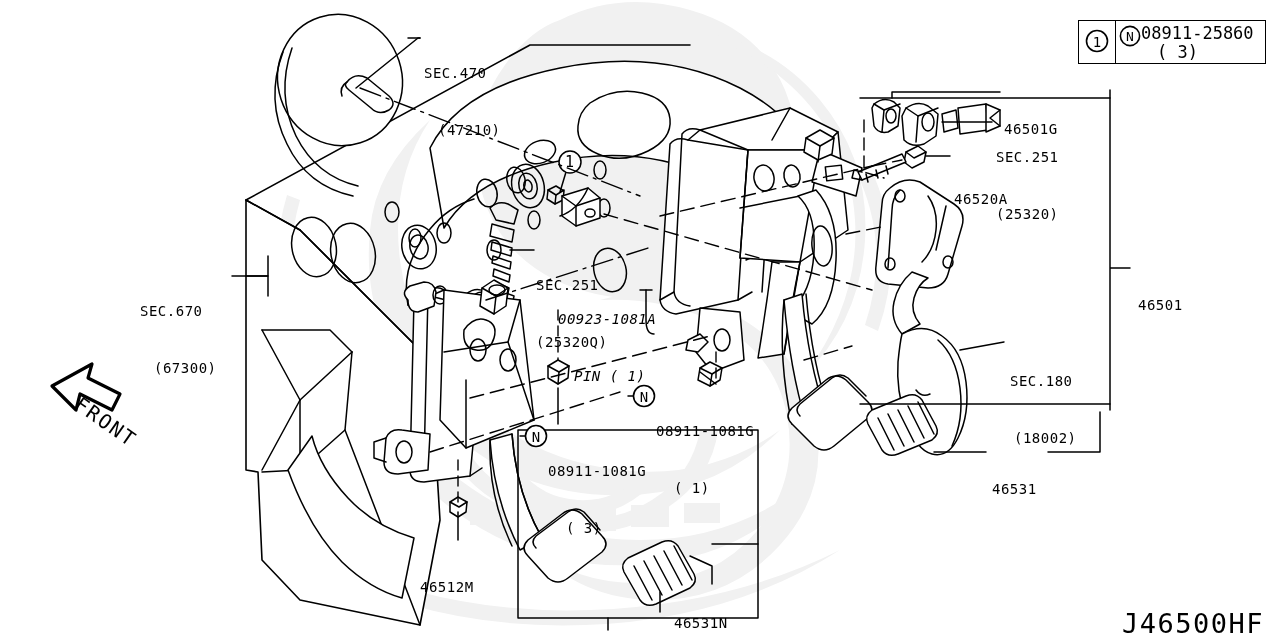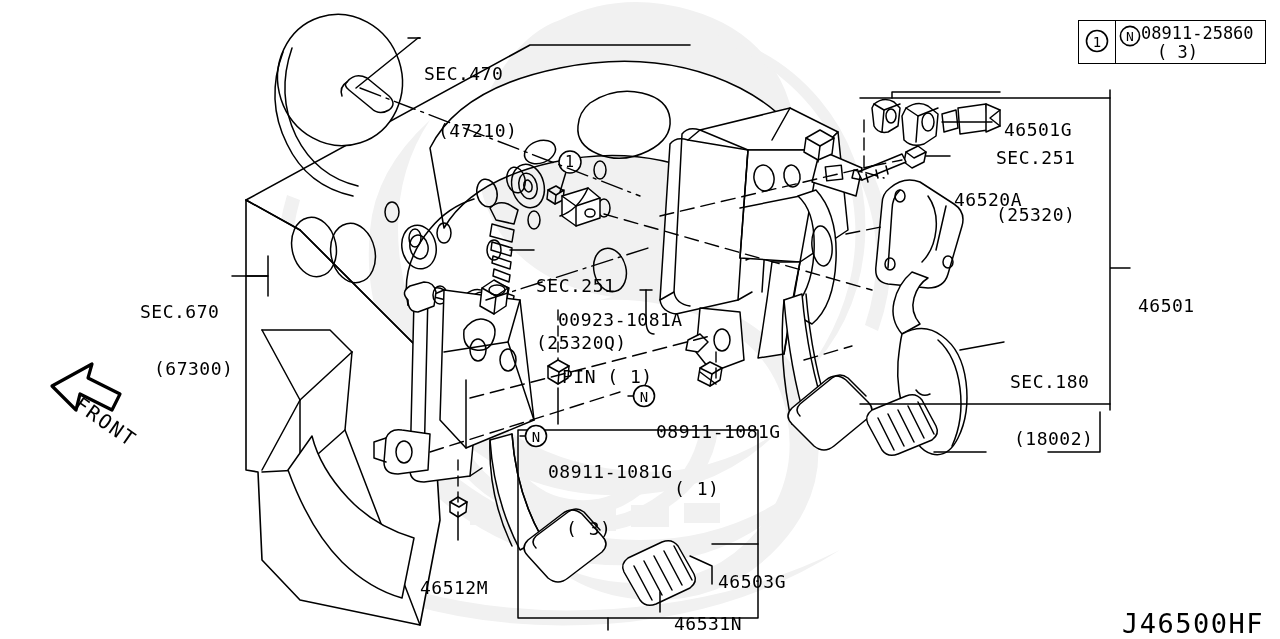--- a/index.html
+++ b/index.html
@@ -3,21 +3,21 @@
 <meta charset="utf-8">
 <title>Parts Diagram</title>
 <style>
   html,body{margin:0;padding:0;background:#ffffff;}
   body{width:1280px;height:639px;overflow:hidden;
        font-family:"DejaVu Sans Mono","Liberation Mono",monospace;}
   #stage{position:relative;width:1280px;height:639px;background:#fff;}
   #stage svg.layer{position:absolute;left:0;top:0;width:1280px;height:639px;}
   .lbl{position:absolute;white-space:pre;color:#000;
        font-family:"DejaVu Sans Mono","Liberation Mono",monospace;
-       font-size:18px;letter-spacing:0.5px;line-height:19px;}
+       font-size:14px;letter-spacing:0.5px;line-height:19px;}
   .front-txt{position:absolute;font-size:20px;letter-spacing:2px;
              transform:rotate(35deg);transform-origin:0 0;color:#000;
              font-family:"DejaVu Sans Mono","Liberation Mono",monospace;}
   .legend{position:absolute;border:1.6px solid #000;background:#fff;}
   .legend .cellA{position:absolute;left:0;top:0;width:36px;height:100%;
                  border-right:1.6px solid #000;}
   .legend .txt{position:absolute;white-space:pre;font-size:17px;line-height:19px;}
   .drawno{position:absolute;font-size:27px;letter-spacing:1.5px;}
 </style>
 </head>
@@ -333,23 +333,23 @@
   <div class="lbl" style="left:140px;top:264px;">
     <div>SEC.670</div>
     <div style="padding-left:14px;">(67300)</div>
   </div>
 
   <div class="lbl" style="left:536px;top:238px;">
     <div>SEC.251</div>
     <div style="padding-left:0px;">(25320Q)</div>
   </div>
 
-  <div class="lbl" style="left:558px;top:272px;">
+  <div class="lbl" style="left:558px;top:272px;font-style:italic;">
     <div>00923-1081A</div>
-    <div style="padding-left:4px;">PIN ( 1)</div>
+    <div style="padding-left:16px;">PIN ( 1)</div>
   </div>
 
   <div class="lbl" style="left:1004px;top:82px;">
     <div>46501G</div>
   </div>
 
   <div class="lbl" style="left:996px;top:110px;">
     <div>SEC.251</div>
     <div style="padding-left:0px;">(25320)</div>
   </div>
@@ -360,20 +360,23 @@
 
   <div class="lbl" style="left:1138px;top:258px;">
     <div>46501</div>
   </div>
 
   <div class="lbl" style="left:1010px;top:334px;">
     <div>SEC.180</div>
     <div style="padding-left:4px;">(18002)</div>
   </div>
 
+  <div class="lbl" style="left:992px;top:442px;">
+    <div>46531</div>
+  </div>
 
   <div style="position:absolute;left:632px;top:384px;">
     <div style="display:flex;align-items:flex-start;">
       <svg width="24" height="24" style="margin-top:0px;">
         <circle cx="12" cy="12" r="10.5" fill="#fff" stroke="#000" stroke-width="1.6"></circle>
         <text x="12" y="17.5" text-anchor="middle" font-size="14" font-family="'DejaVu Sans Mono',monospace" fill="#000">N</text>
       </svg>
       <div class="lbl" style="position:static;">
         <div>08911-1081G</div>
         <div style="padding-left:18px;">( 1)</div>
@@ -391,23 +394,20 @@
         <div>08911-1081G</div>
         <div style="padding-left:18px;">( 3)</div>
       </div>
     </div>
   </div>
 
   <div class="lbl" style="left:420px;top:540px;text-align:right;">
     <div>46512M</div>
   </div>
 
-  <div class="lbl" style="left:718px;top:534px;">
-    <div>46503G</div>
-  </div>
 
   <div class="lbl" style="left:674px;top:576px;">
     <div>46531N</div>
   </div>
 
   <div class="lbl" style="left:604px;top:616px;">
     
   </div>
 
   <div class="lbl" style="left:565px;top:153px;font-size:15px;">1</div>

